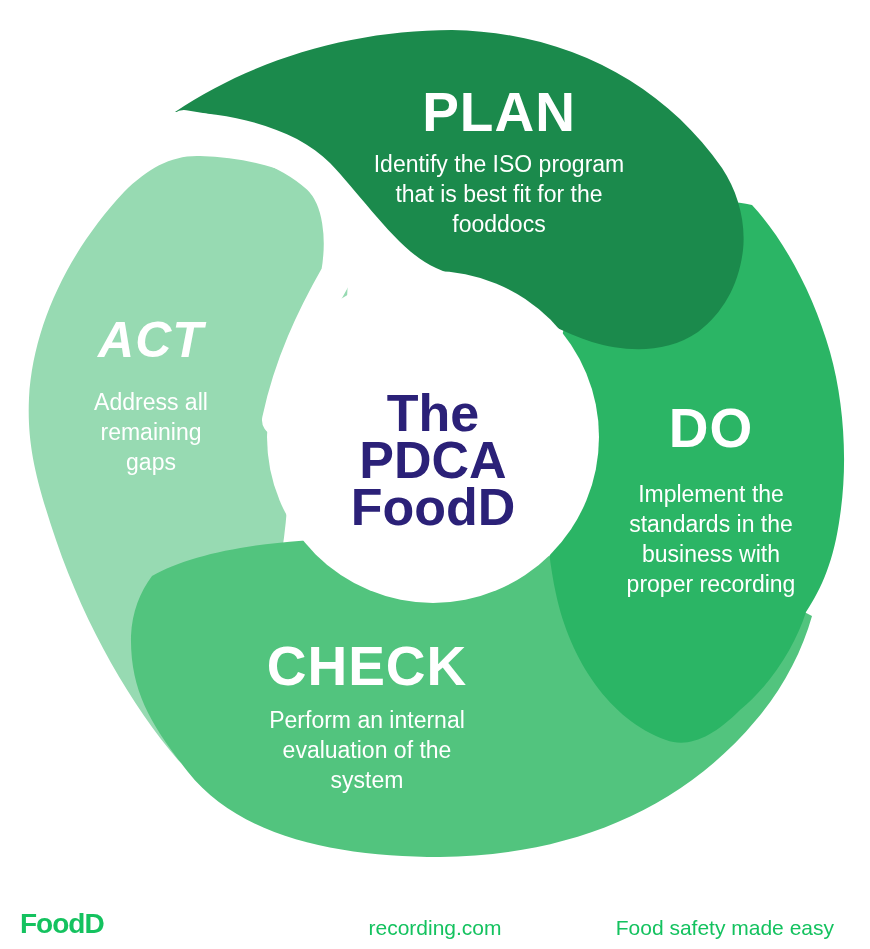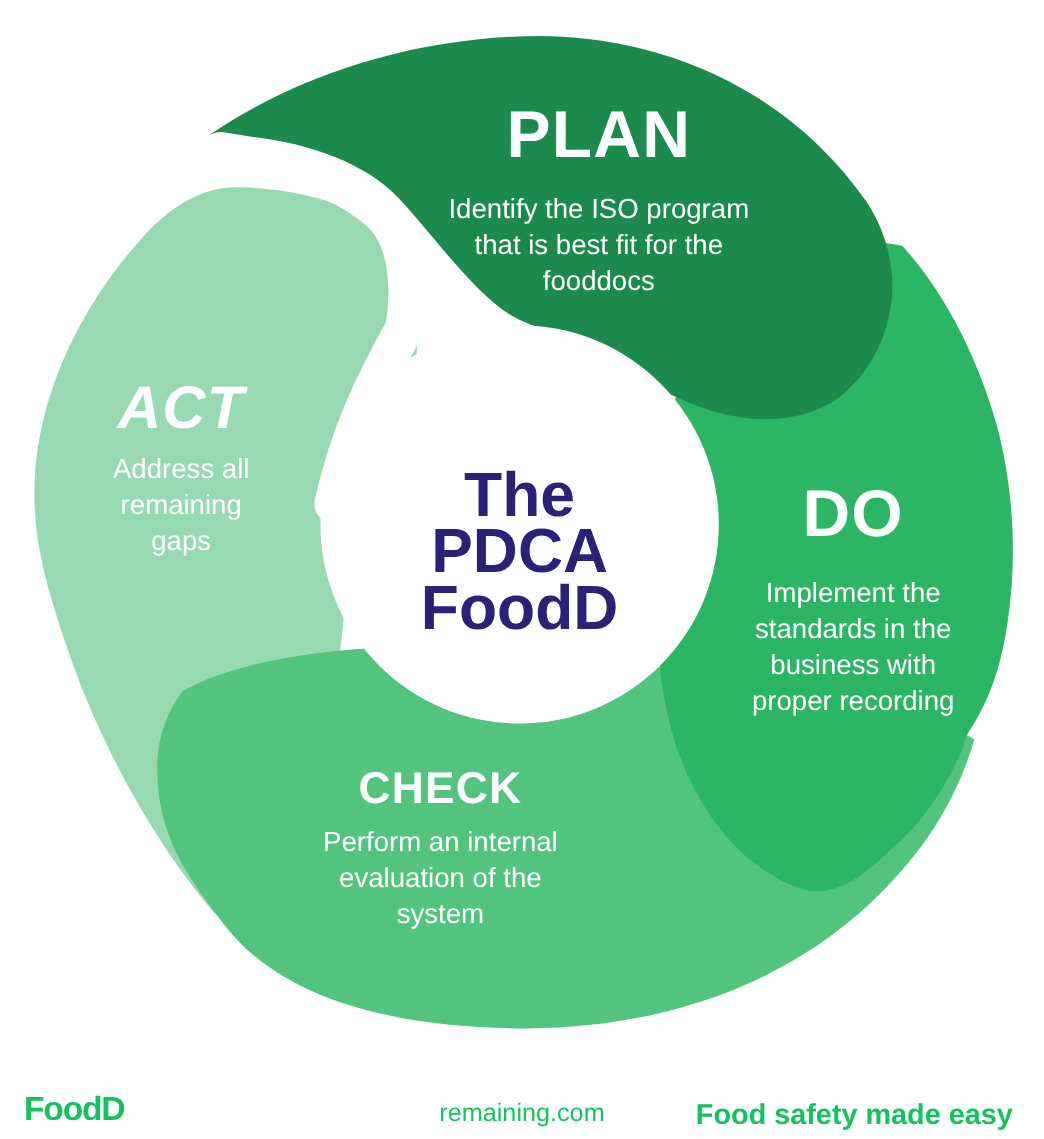--- a/index.html
+++ b/index.html
@@ -19,30 +19,30 @@
   .seg-act   { fill: var(--act_green);   }
   .gap-channel { stroke: var(--background); fill: none; stroke-width: 32; stroke-linecap: round; }
   .hub-circle  { fill: var(--background); }
 
   .seg-label { position: absolute; text-align: center; color: #ffffff; }
   .seg-title { font-weight: bold; letter-spacing: 1px; line-height: 1.05; }
   .seg-line  { font-size: 23px; line-height: 30px; }
 
   #plan-block  { left: 329px; top: 84px;  width: 340px; }
   #plan-block  .seg-title { font-size: 55px; }
-  #plan-block  .seg-desc { margin-top: 17px; }
+  #plan-block  .seg-desc { margin-top: 7px; }
   #do-block    { left: 586px; top: 400px; width: 250px; }
   #do-block    .seg-title { font-size: 55px; }
   #do-block    .seg-desc { margin-top: 21px; }
   #check-block { left: 217px; top: 638px; width: 300px; }
-  #check-block .seg-title { font-size: 37px; }
+  #check-block .seg-title { font-size: 55px; }
   #check-block .seg-desc { margin-top: 9px; }
   #act-block   { left: 46px;  top: 314px; width: 210px; }
   #act-block   .seg-title { font-size: 50px; font-style: italic; }
-  #act-block   .seg-desc { margin-top: 8px; }
+  #act-block   .seg-desc { margin-top: 20px; }
 
   #center-block {
     position: absolute; left: 308px; top: 390px; width: 250px;
     text-align: center; color: var(--navy);
     font-weight: bold; font-size: 52px; line-height: 47px;
   }
 
   #footer {
     position: absolute; left: 0; top: 902px; width: 870px; height: 40px;
   }
@@ -60,22 +60,22 @@
     position: absolute; top: -10px; right: -4px;
     font-size: 15px; font-weight: bold; letter-spacing: 0;
     color: var(--brand_green);
     text-shadow: -1px 1px 0 #fff, 1px 1px 0 #fff, -1px -1px 0 #fff, 1px -1px 0 #fff;
   }
   #footer-site {
     position: absolute; left: 50%; top: 14px; transform: translateX(-50%);
     color: var(--brand_green); font-size: 21px;
   }
   #footer-tagline {
-    position: absolute; right: 26px; top: 14px;
-    color: var(--brand_green); font-size: 24px; font-weight: bold;
+    position: absolute; right: 36px; top: 14px;
+    color: var(--brand_green); font-size: 21px;
   }
 </style>
 </head>
 <body>
 
 <div id="canvas">
 
   <svg id="diagram-svg" width="870" height="880" viewBox="0 0 870 880">
 
     <path class="seg-act" d="M 200 156
@@ -173,17 +173,17 @@
   </div>
 
   <div id="footer">
     <div id="brand-logo">
       <span>FoodD</span>
       <span id="brand-o">
         <span id="brand-check">✓</span>
       </span>
       <span>cs</span>
     </div>
-    <div id="footer-site">remaining.com</div>
+    <div id="footer-site">recording.com</div>
     <div id="footer-tagline">Food safety made easy</div>
   </div>
 
 </div>
 
 </body></html>

